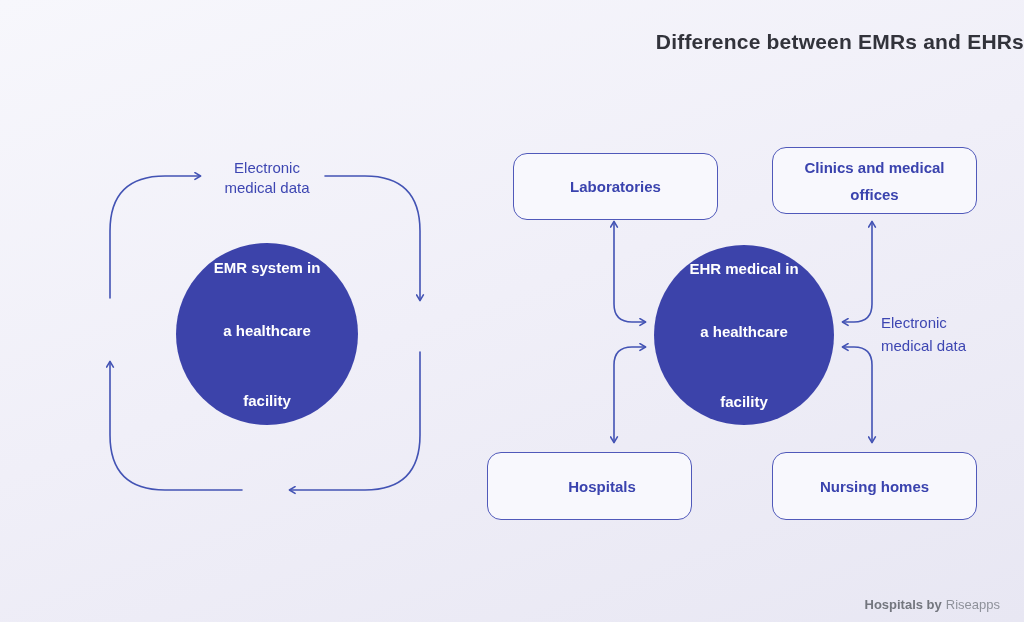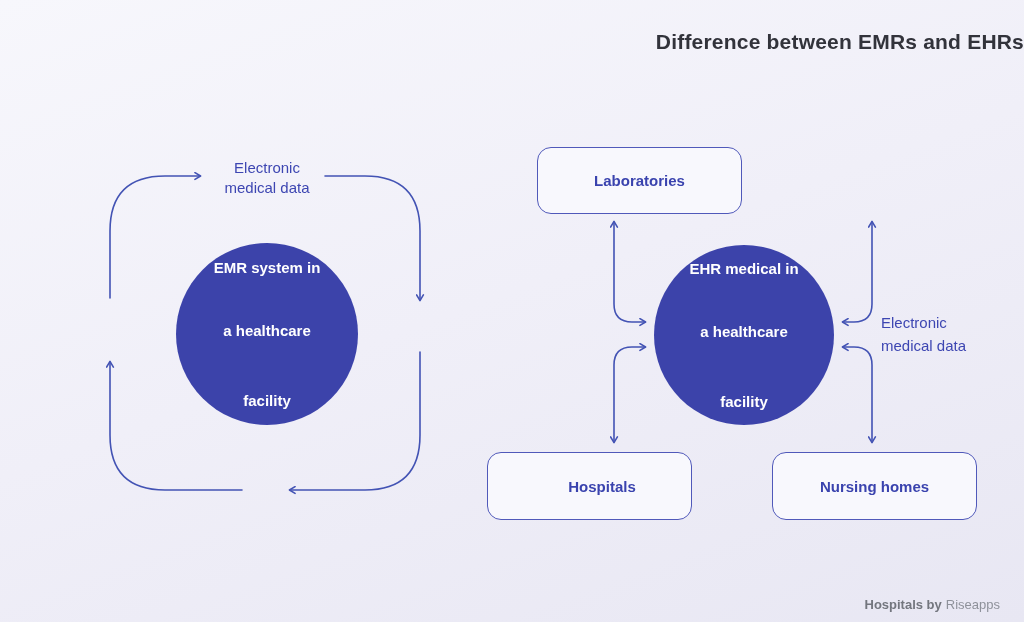--- a/index.html
+++ b/index.html
@@ -58,21 +58,21 @@
     color: var(--box-text, #3a43ae);
     font-weight: bold;
     font-size: 15px;
     line-height: 27px;
     display: flex;
     align-items: center;
     justify-content: center;
     text-align: center;
     padding: 0 19px;
   }
-  .box-laboratories { left: 513px; top: 147px; margin-left: 24px; }
+  .box-laboratories { left: 513px; top: 153px; }
   .box-clinics      { left: 772px; top: 147px; }
   .box-hospitals    { left: 487px; top: 452px; height: 68px; padding-left: 44px; }
   .box-nursing      { left: 772px; top: 452px; height: 68px; text-align: right; }
   .cycle-label {
     position: absolute;
     left: 192px;
     top: 158px;
     width: 150px;
     text-align: center;
     color: var(--label-text, #3d46b2);
@@ -136,20 +136,23 @@
 
   <div class="circle circle-emr">
     <div>EMR system in</div>
     <div>a healthcare</div>
     <div class="line3">facility</div>
   </div>
 
   <div class="box box-laboratories">
     <span>Laboratories</span>
   </div>
+  <div class="box box-clinics">
+    <span>Clinics and medical offices</span>
+  </div>
   <div class="box box-hospitals">
     <span>Hospitals</span>
   </div>
   <div class="box box-nursing">
     <span>Nursing homes</span>
   </div>
 
   <div class="circle circle-ehr">
     <div>EHR medical in</div>
     <div>a healthcare</div>

